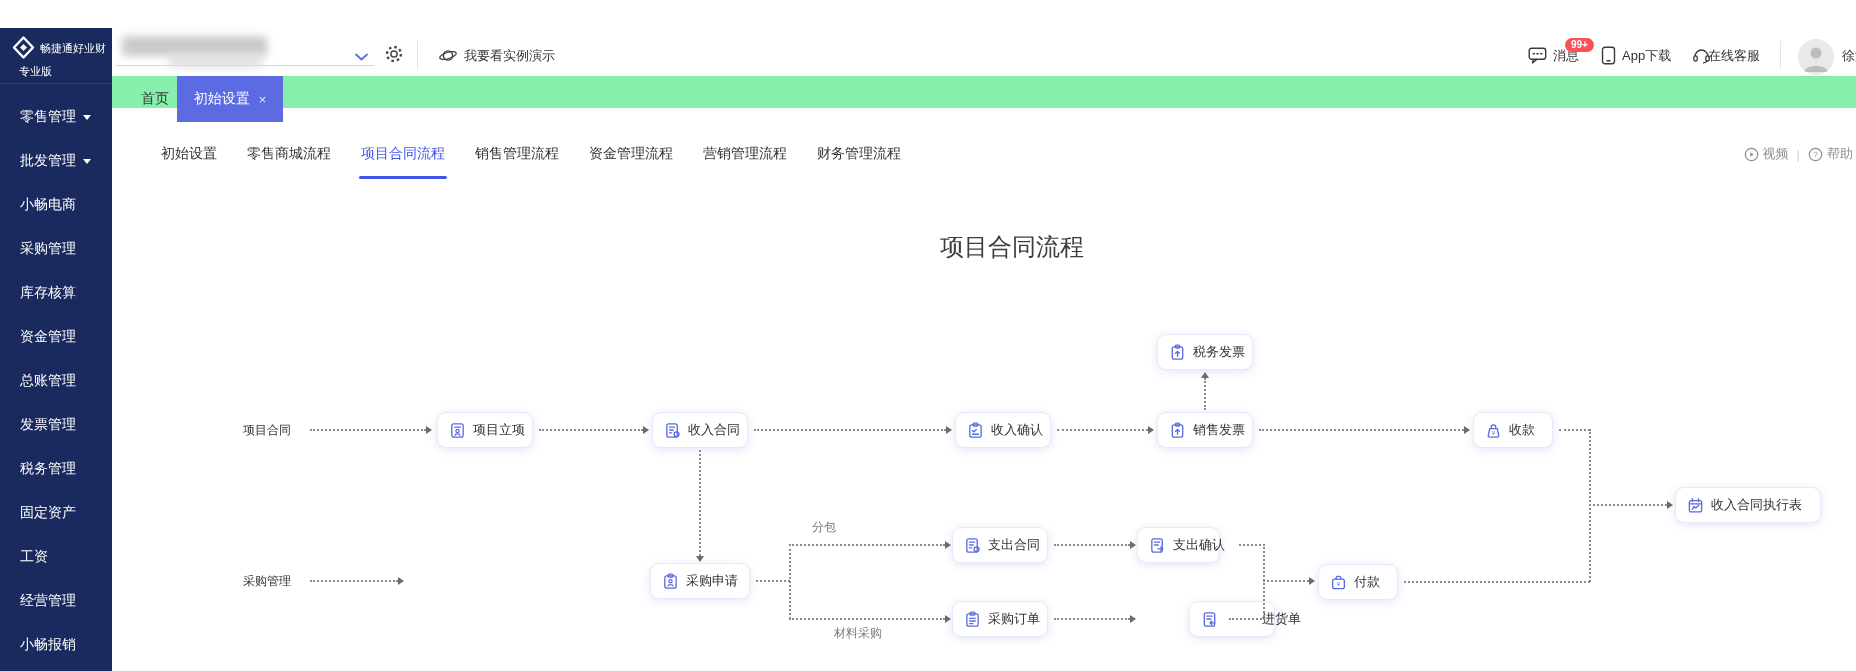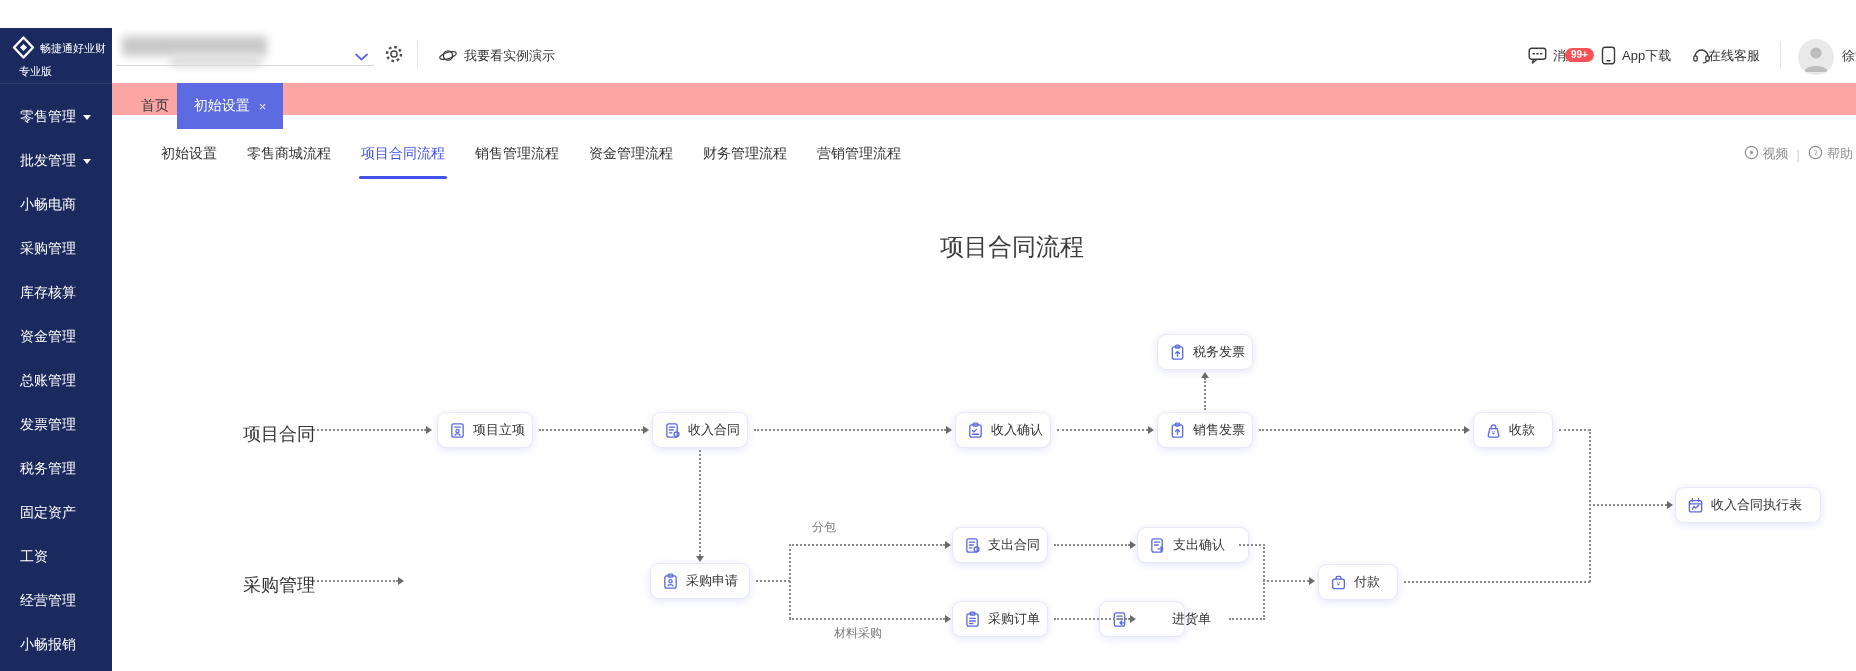--- a/index.html
+++ b/index.html
@@ -21,39 +21,39 @@
   .blur1 { position:absolute; left:10px; top:8px; width:145px; height:20px; background:#c9c9c9; filter:blur(4px); border-radius:3px; }
   .blur2 { position:absolute; left:58px; top:26px; width:92px; height:13px; background:#dedede; filter:blur(4px); border-radius:3px; }
   .search-underline { position:absolute; left:4px; top:37px; width:258px; border-bottom:1px solid #d8d8d8; }
   .tb-ic { position:absolute; }
   .tb-divider { position:absolute; top:13px; width:1px; height:28px; background:#e4e4e4; }
   .tb-text { position:absolute; top:19px; font-size:13px; color:#333; white-space:nowrap; }
   .badge { position:absolute; background:#fb5156; color:#fff; font-size:10px; font-weight:bold; border-radius:9px; padding:1px 6px; line-height:12px; }
   .avatar { position:absolute; width:36px; height:36px; border-radius:50%; background:#e9e9e9; overflow:hidden; }
 
   
-  .tabrow { position:absolute; left:112px; top:83px; width:1744px; height:32px; background:#fca5a5; }
+  .tabrow { position:absolute; left:112px; top:76px; width:1744px; height:32px; background:#86efac; }
   .tab-home { position:absolute; left:15px; top:0; height:46px; display:flex; align-items:center; padding:0 14px; font-size:14px; color:#3a3a3a; cursor:pointer; }
   .tab-active { position:absolute; left:65px; top:0; height:46px; min-width:106px; background:#5c6be2; color:#fff; display:flex; align-items:center; justify-content:center; font-size:14px; cursor:pointer; }
   .tab-close { margin-left:9px; font-size:13px; color:#e8eaff; cursor:pointer; }
 
   
   .subnav { position:absolute; left:112px; top:129px; width:1744px; height:50px; background:#fff; }
   .subnav-tabs { position:absolute; left:34px; top:0; height:50px; display:flex; }
   .sub-tab { position:relative; height:50px; display:flex; align-items:center; padding:0 15px; font-size:14px; color:#333; cursor:pointer; white-space:nowrap; }
   .sub-tab.active { color:#4154e8; }
   .sub-tab.active::after { content:""; position:absolute; left:13px; right:13px; bottom:0; height:3px; background:#4154e8; border-radius:2px; }
   .subnav-right { position:absolute; right:3px; top:0; height:50px; display:flex; align-items:center; font-size:13px; color:#8f8f8f; white-space:nowrap; }
-  .subnav-right .lnk { display:flex; gap:4px; cursor:pointer; }
+  .subnav-right .lnk { display:flex; align-items:center; gap:4px; cursor:pointer; }
   .subnav-sep { margin:0 8px; color:#d0d0d0; }
 
   
   .canvas { position:absolute; left:112px; top:179px; width:1744px; height:492px; background:#fff; }
   .flow-title { position:absolute; left:900px; top:52px; transform:translateX(-50%); font-size:24px; color:#3d3d3d; white-space:nowrap; }
-  .lane-label { position:absolute; font-size:18px; font-weight:500; color:#333; white-space:nowrap; }
+  .lane-label { position:absolute; font-size:12px; font-weight:500; color:#333; white-space:nowrap; }
   .node { position:absolute; height:36px; background:#fff; border:1px solid #e7e9f8; border-radius:9px; box-shadow:0 2px 9px rgba(99,112,229,.18); display:flex; align-items:center; padding:0 11px; gap:7px; font-size:13px; color:#333; white-space:nowrap; cursor:pointer; }
   .node svg { flex:0 0 auto; display:block; }
   .hl { position:absolute; border-top:2px dotted #8a8a8a; }
   .vl { position:absolute; border-left:2px dotted #8a8a8a; }
   .arr { position:absolute; width:0; height:0; }
   .arr.r { border-top:4px solid transparent; border-bottom:4px solid transparent; border-left:6px solid #6b6b6b; }
   .arr.u { border-left:4px solid transparent; border-right:4px solid transparent; border-bottom:6px solid #6b6b6b; }
   .arr.d { border-left:4px solid transparent; border-right:4px solid transparent; border-top:6px solid #6b6b6b; }
   .branch-label { position:absolute; font-size:12px; color:#7a7a7a; white-space:nowrap; }
 </style>
@@ -143,21 +143,21 @@
     <span class="tb-text" style="left:352px;">我要看实例演示</span>
 
     <span class="tb-ic" style="left:1416px; top:19px;">
       <svg width="19" height="17" viewBox="0 0 19 17" fill="none">
         <rect x="1.2" y="1.2" width="16.5" height="11" rx="2.4" stroke="#3a3a3a" stroke-width="1.4"></rect>
         <path d="M5.5 12.5 4.5 16l4-3.3" stroke="#3a3a3a" stroke-width="1.4" stroke-linejoin="round"></path>
         <path d="M5.2 6.7h1.2M8.9 6.7h1.2M12.6 6.7h1.2" stroke="#3a3a3a" stroke-width="1.5" stroke-linecap="round"></path>
       </svg>
     </span>
     <span class="tb-text" style="left:1441px;">消息</span>
-    <span class="badge" style="left:1453px; top:20px;">99+</span>
+    <span class="badge" style="left:1453px; top:10px;">99+</span>
 
     <span class="tb-ic" style="left:1489px; top:18px;">
       <svg width="15" height="19" viewBox="0 0 15 19" fill="none">
         <rect x="1.5" y="1.2" width="12" height="16.5" rx="2.4" stroke="#3a3a3a" stroke-width="1.4"></rect>
         <path d="M6 14.8h3" stroke="#3a3a3a" stroke-width="1.4" stroke-linecap="round"></path>
       </svg>
     </span>
     <span class="tb-text" style="left:1510px;">App下载</span>
 
     <span class="tb-ic" style="left:1580px; top:18px;">
@@ -189,22 +189,22 @@
     </div>
   </div>
 
   <div class="subnav">
     <div class="subnav-tabs">
       <div class="sub-tab">初始设置</div>
       <div class="sub-tab">零售商城流程</div>
       <div class="sub-tab active">项目合同流程</div>
       <div class="sub-tab">销售管理流程</div>
       <div class="sub-tab">资金管理流程</div>
+      <div class="sub-tab">营销管理流程</div>
       <div class="sub-tab">财务管理流程</div>
-      <div class="sub-tab">营销管理流程</div>
     </div>
     <div class="subnav-right">
       <span class="lnk">
         <svg width="15" height="15" viewBox="0 0 16 16" fill="none">
             <circle cx="8" cy="8" r="6.6" stroke="#8f8f8f" stroke-width="1.3"></circle>
             <path d="M6.7 5.6l3.7 2.4-3.7 2.4z" fill="#8f8f8f"></path>
           </svg>
         <span>视频</span>
       </span>
       <span class="subnav-sep">|</span>
@@ -292,37 +292,37 @@
       <span>采购申请</span>
     </div>
     <div class="node" style="left:840px; top:348px; width:96px;">
       <svg width="17" height="17" viewBox="0 0 18 18" fill="none" stroke="#5b6ae0" stroke-width="1.4" stroke-linecap="round">
           <rect x="3" y="2" width="11" height="14" rx="2"></rect>
           <path d="M5.8 5.5h5.4M5.8 8.5h4M5.8 11.5h2.5"></path>
           <circle cx="13.3" cy="13" r="2.6"></circle>
         </svg>
       <span>支出合同</span>
     </div>
-    <div class="node" style="left:1025px; top:348px; width:112px;">
+    <div class="node" style="left:1025px; top:348px; width:83px;">
       <svg width="17" height="17" viewBox="0 0 18 18" fill="none" stroke="#5b6ae0" stroke-width="1.4" stroke-linecap="round" stroke-linejoin="round">
           <rect x="3" y="2" width="11" height="14" rx="2"></rect>
           <path d="M5.8 5.5h5.4M5.8 8.5h4"></path>
           <path d="M9.5 12.5h5M12.5 10.5l2 2-2 2" stroke-dasharray="0"></path>
         </svg>
       <span>支出确认</span>
     </div>
     <div class="node" style="left:840px; top:422px; width:96px;">
       <svg width="17" height="17" viewBox="0 0 18 18" fill="none" stroke="#5b6ae0" stroke-width="1.4" stroke-linecap="round">
           <rect x="3" y="3" width="12" height="13" rx="2"></rect>
           <rect x="6.5" y="1.2" width="5" height="3.2" rx="1"></rect>
           <path d="M6 7.8h6M6 10.6h6M6 13.4h3.5"></path>
         </svg>
       <span>采购订单</span>
     </div>
-    <div class="node" style="left:987px; top:422px; width:86px;gap:44px;">
+    <div class="node" style="left:1077px; top:422px; width:86px;gap:44px;">
       <svg width="17" height="17" viewBox="0 0 18 18" fill="none" stroke="#5b6ae0" stroke-width="1.4" stroke-linecap="round" stroke-linejoin="round">
           <rect x="3.5" y="2" width="11" height="14" rx="2"></rect>
           <path d="M6.3 5.5h5.4M6.3 8.5h4"></path>
           <path d="M14.5 12.5h-5M11.5 10.5l-2 2 2 2"></path>
         </svg>
       <span>进货单</span>
     </div>
     <div class="node" style="left:1206px; top:385px; width:80px;">
       <svg width="17" height="17" viewBox="0 0 18 18" fill="none" stroke="#5b6ae0" stroke-width="1.4" stroke-linecap="round" stroke-linejoin="round">
           <rect x="2.8" y="5.5" width="12.4" height="10" rx="2"></rect>

